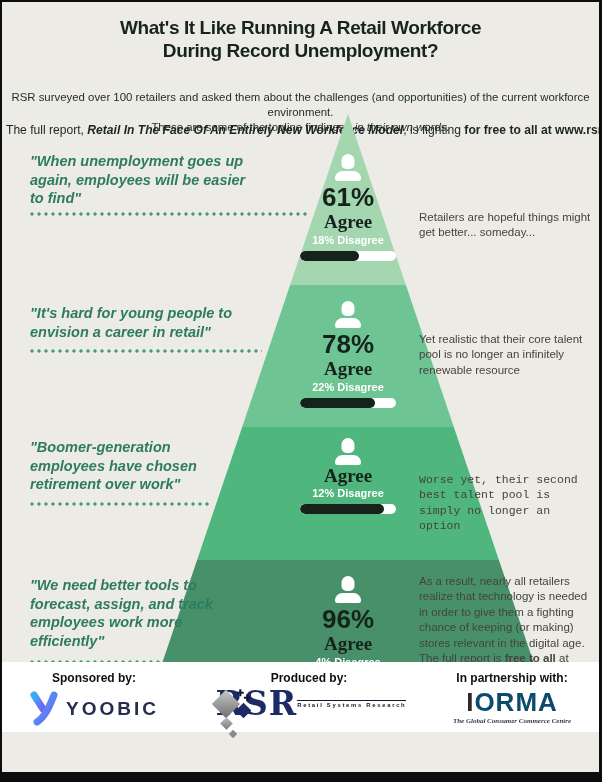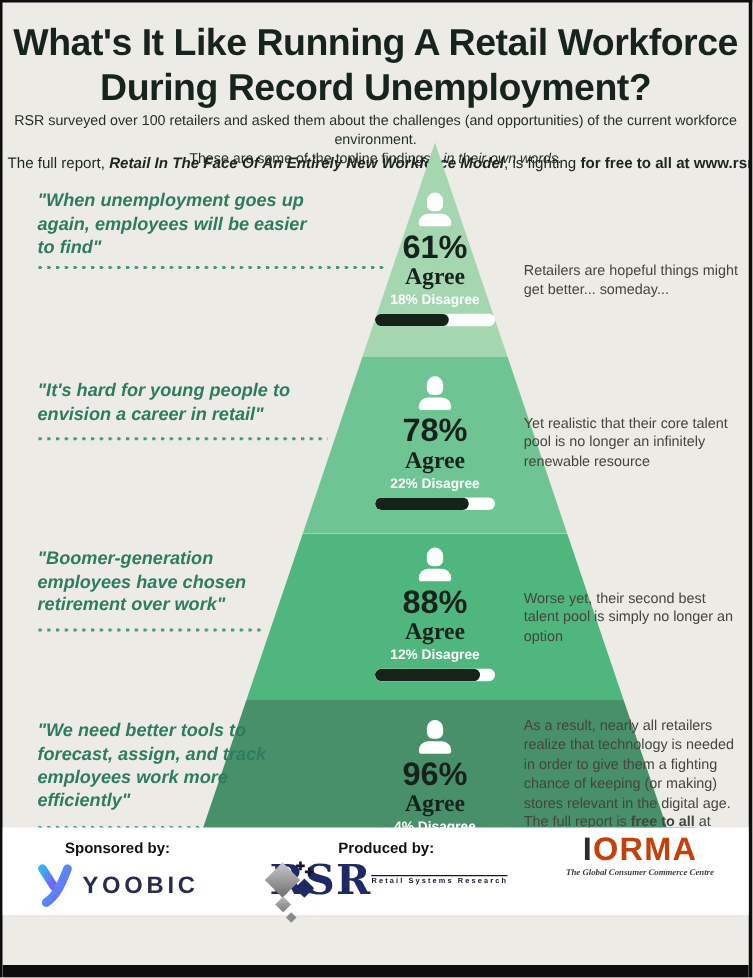--- a/index.html
+++ b/index.html
@@ -5,21 +5,21 @@
   * { margin:0; padding:0; box-sizing:border-box; }
   html,body { background:#cfcfcf; }
   .page {
     position:relative; width:602px; height:782px;
     background:#ecebe6; overflow:hidden;
     border-top:2px solid #0d0d0d; border-left:2px solid #0d0d0d; border-right:3px solid #0d0d0d;
     font-family:"Liberation Sans", sans-serif;
   }
   
   .title { position:absolute; top:15px; left:0; right:0; text-align:center;
-    font-size:30px; font-weight:bold; letter-spacing:-0.4px; line-height:1.2; color:#17241d; }
+    font-size:19px; font-weight:bold; letter-spacing:-0.4px; line-height:1.2; color:#17241d; }
   .subtitle { position:absolute; top:88px; left:6px; right:6px; text-align:center;
     font-size:11.4px; color:#242f28; line-height:1.32; }
   .subtitle .it { font-style:italic; }
   .report-line { position:absolute; top:121px; left:4px; right:4px; text-align:center;
     font-size:12.1px; color:#1c2520; white-space:nowrap; }
   .report-line .bi { font-weight:bold; font-style:italic; }
   .report-line .b  { font-weight:bold; }
   
   .pyramid { position:absolute; left:147px; top:112px; width:398px; height:588px; }
   .tier { position:absolute; inset:0; }
@@ -53,23 +53,23 @@
     background-image:radial-gradient(circle 1.6px at 2px 2px, #46997c 98%, transparent);
     background-size:7px 4px; background-repeat:repeat-x; }
   .dotted.d1 { top:210px; width:278px; }
   .dotted.d2 { top:347px; width:232px; }
   .dotted.d3 { top:500px; width:182px; }
   .dotted.d4 { top:658px; width:139px; }
   
   .comment { position:absolute; left:417px; width:172px; font-size:11.5px; color:#45443f; line-height:1.34; }
   .comment.c1 { top:208px; }
   .comment.c2 { top:330px; }
-  .comment.c3 { top:470px; }
+  .comment.c3 { top:470px;font-family:Liberation Mono, monospace; }
   .comment.c4 { top:572px; width:178px; }
-  .comment .b { font-weight:bold;text-decoration:underline; }
+  .comment .b { font-weight:bold; }
   
   .footer { position:absolute; left:0; right:0; top:660px; height:70px; background:#ffffff; }
   .fcol { position:absolute; top:0; text-align:center; }
   .fcol .flabel { margin-top:9px; font-size:12px; font-weight:bold; color:#101010; }
   .fcol1 { left:8px;  width:168px; }
   .fcol2 { left:216px; width:182px; }
   .fcol3 { left:426px; width:168px; }
   .yoobic-row { margin-top:6px; display:flex; align-items:center; justify-content:center; gap:7px; }
   .yoobic-name { font-size:19px; font-weight:bold; letter-spacing:3px; color:#272c4f; }
   .rsr-row { margin-top:2px; display:flex; align-items:flex-start; justify-content:center; gap:4px; }
@@ -81,21 +81,21 @@
   .dm4 { left:18px; top:44px; width:6px;  height:6px;  background:#8b8b8b; }
   .plus { position:absolute; font-size:9px; font-weight:bold; color:#16162a; line-height:1; }
   .pl1 { left:25px; top:2px; } .pl2 { left:32px; top:7px; }
   .rsr-text-col { display:flex; flex-direction:row; align-items:center; }
   .rsr-name { font-family:"DejaVu Serif", serif; font-size:33px; font-weight:bold; color:#1e2a66;
     letter-spacing:1px; line-height:1.05; }
   .rsr-tagline { font-size:5.9px; font-weight:bold; letter-spacing:1.7px; color:#15172e;
     border-top:1px solid #15172e; padding-top:1px; white-space:nowrap; }
   .iorma-name { margin-top:4px; font-size:26px; font-weight:bold; letter-spacing:1px; line-height:1.05; }
   .iorma-first { color:#2b2b2b; }
-  .iorma-rest  { color:#c2410c; }
+  .iorma-rest  { color:#0c4a6e; }
   .iorma-tagline { font-family:"Liberation Serif", serif; font-style:italic; font-weight:bold;
     font-size:7px; color:#3c3c3c; margin-top:1px; white-space:nowrap; }
   .bottom-bar { position:absolute; left:0; right:0; top:770px; height:12px; background:#0d0d0d; }
 </style>
 </head>
 <body>
 
 <div class="page">
 
   <div class="title">
@@ -131,21 +131,20 @@
       <div class="person-icon"></div>
       <div class="pct">78%</div>
       <div class="agree">Agree</div>
       <div class="disagree">22% Disagree</div>
       <div class="bar">
           <div class="bar-fill" style="width: 78%; background: rgb(21, 35, 27);"></div>
         </div>
     </div>
     <div class="tier-content tc3">
       <div class="person-icon"></div>
-      <div class="pct">88%</div>
       <div class="agree">Agree</div>
       <div class="disagree">12% Disagree</div>
       <div class="bar">
           <div class="bar-fill" style="width: 88%; background: rgb(21, 35, 27);"></div>
         </div>
     </div>
     <div class="tier-content tc4">
       <div class="person-icon"></div>
       <div class="pct">96%</div>
       <div class="agree">Agree</div>
@@ -202,20 +201,21 @@
           <div class="dm dm4"></div>
         </div>
         <div class="rsr-text-col">
           <div class="rsr-name">RSR</div>
           <div class="rsr-tagline">Retail Systems Research</div>
         </div>
       </div>
     </div>
 
     <div class="fcol fcol3">
+      <div class="flabel">In partnership with:</div>
       <div class="iorma-name">
         <span class="iorma-first">I</span><span class="iorma-rest">ORMA</span>
       </div>
       <div class="iorma-tagline">The Global Consumer Commerce Centre</div>
     </div>
   </div>
 
   <div class="bottom-bar"></div>
 </div>
 

